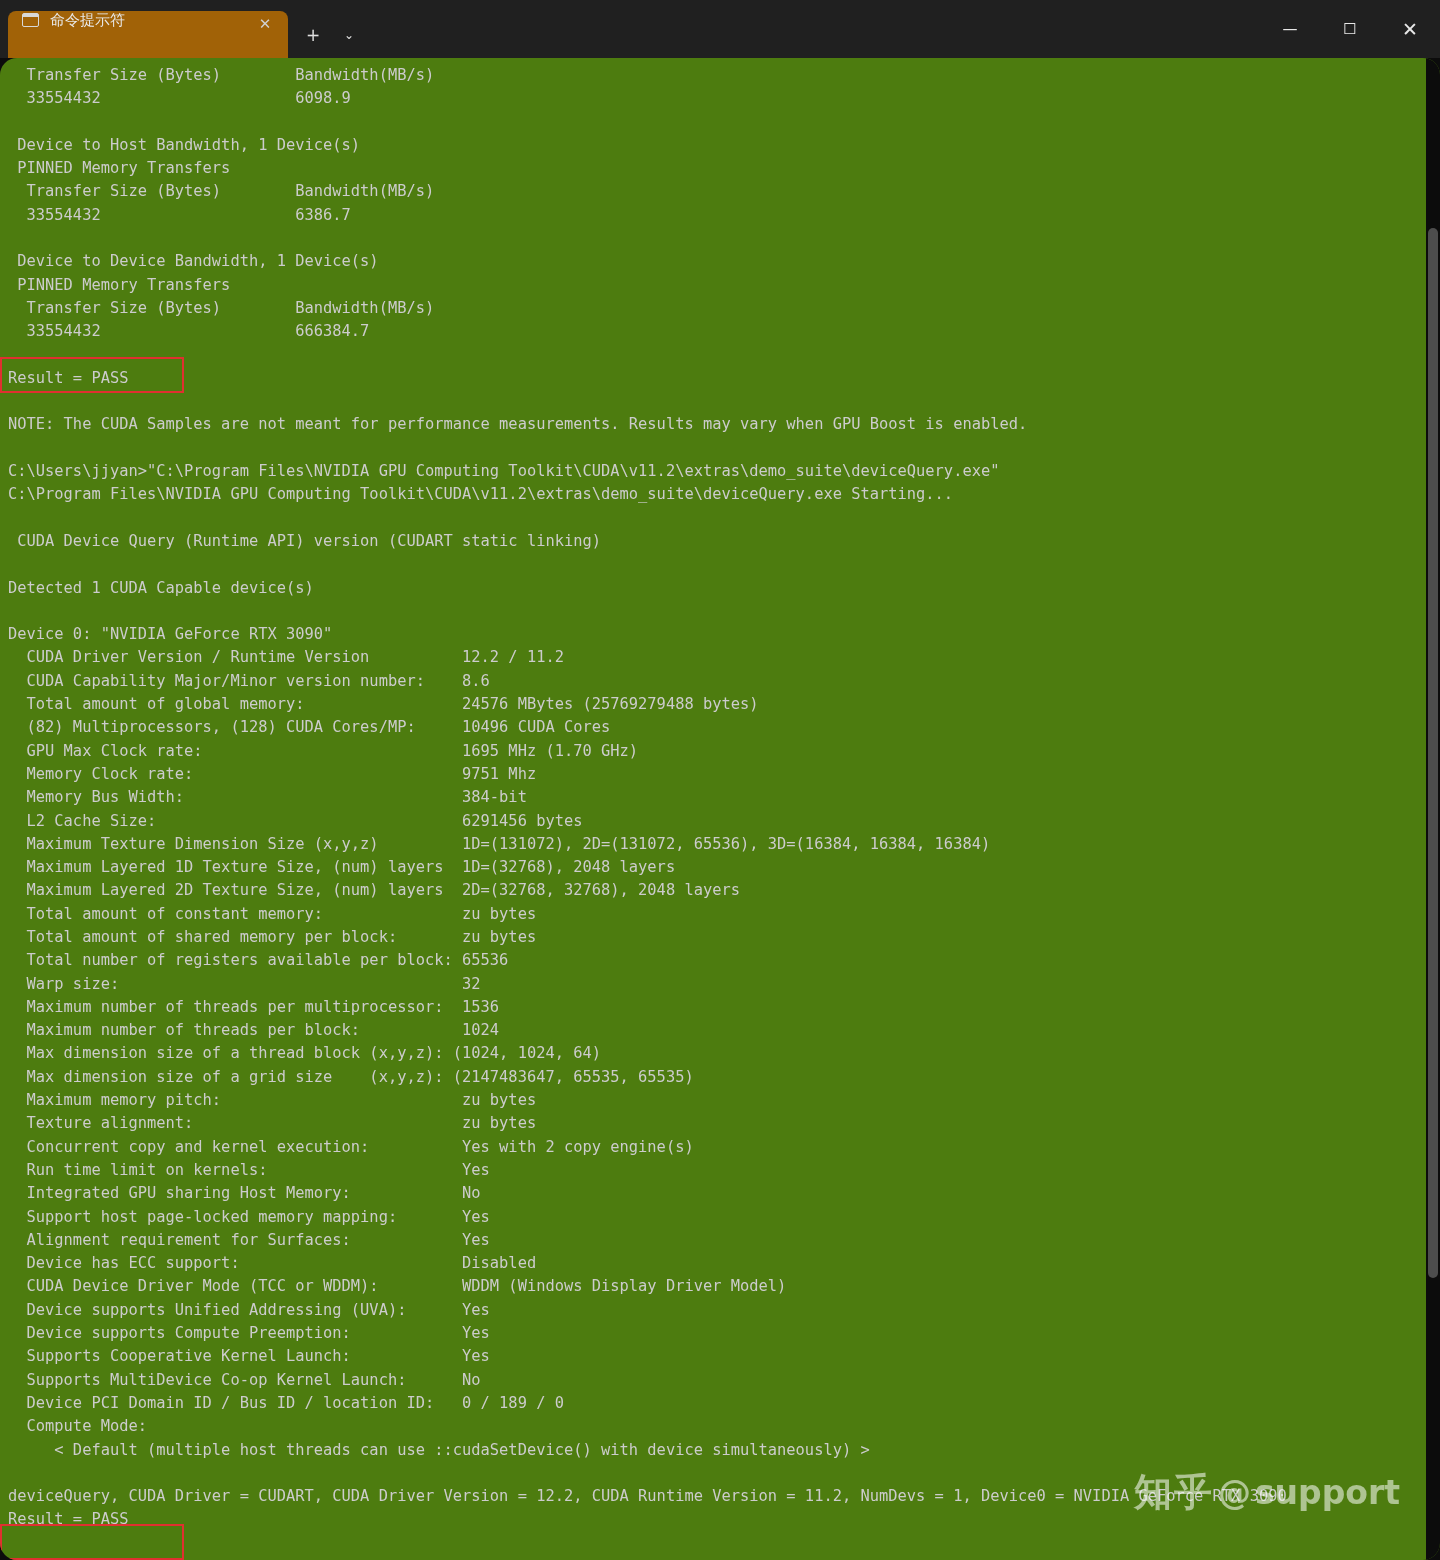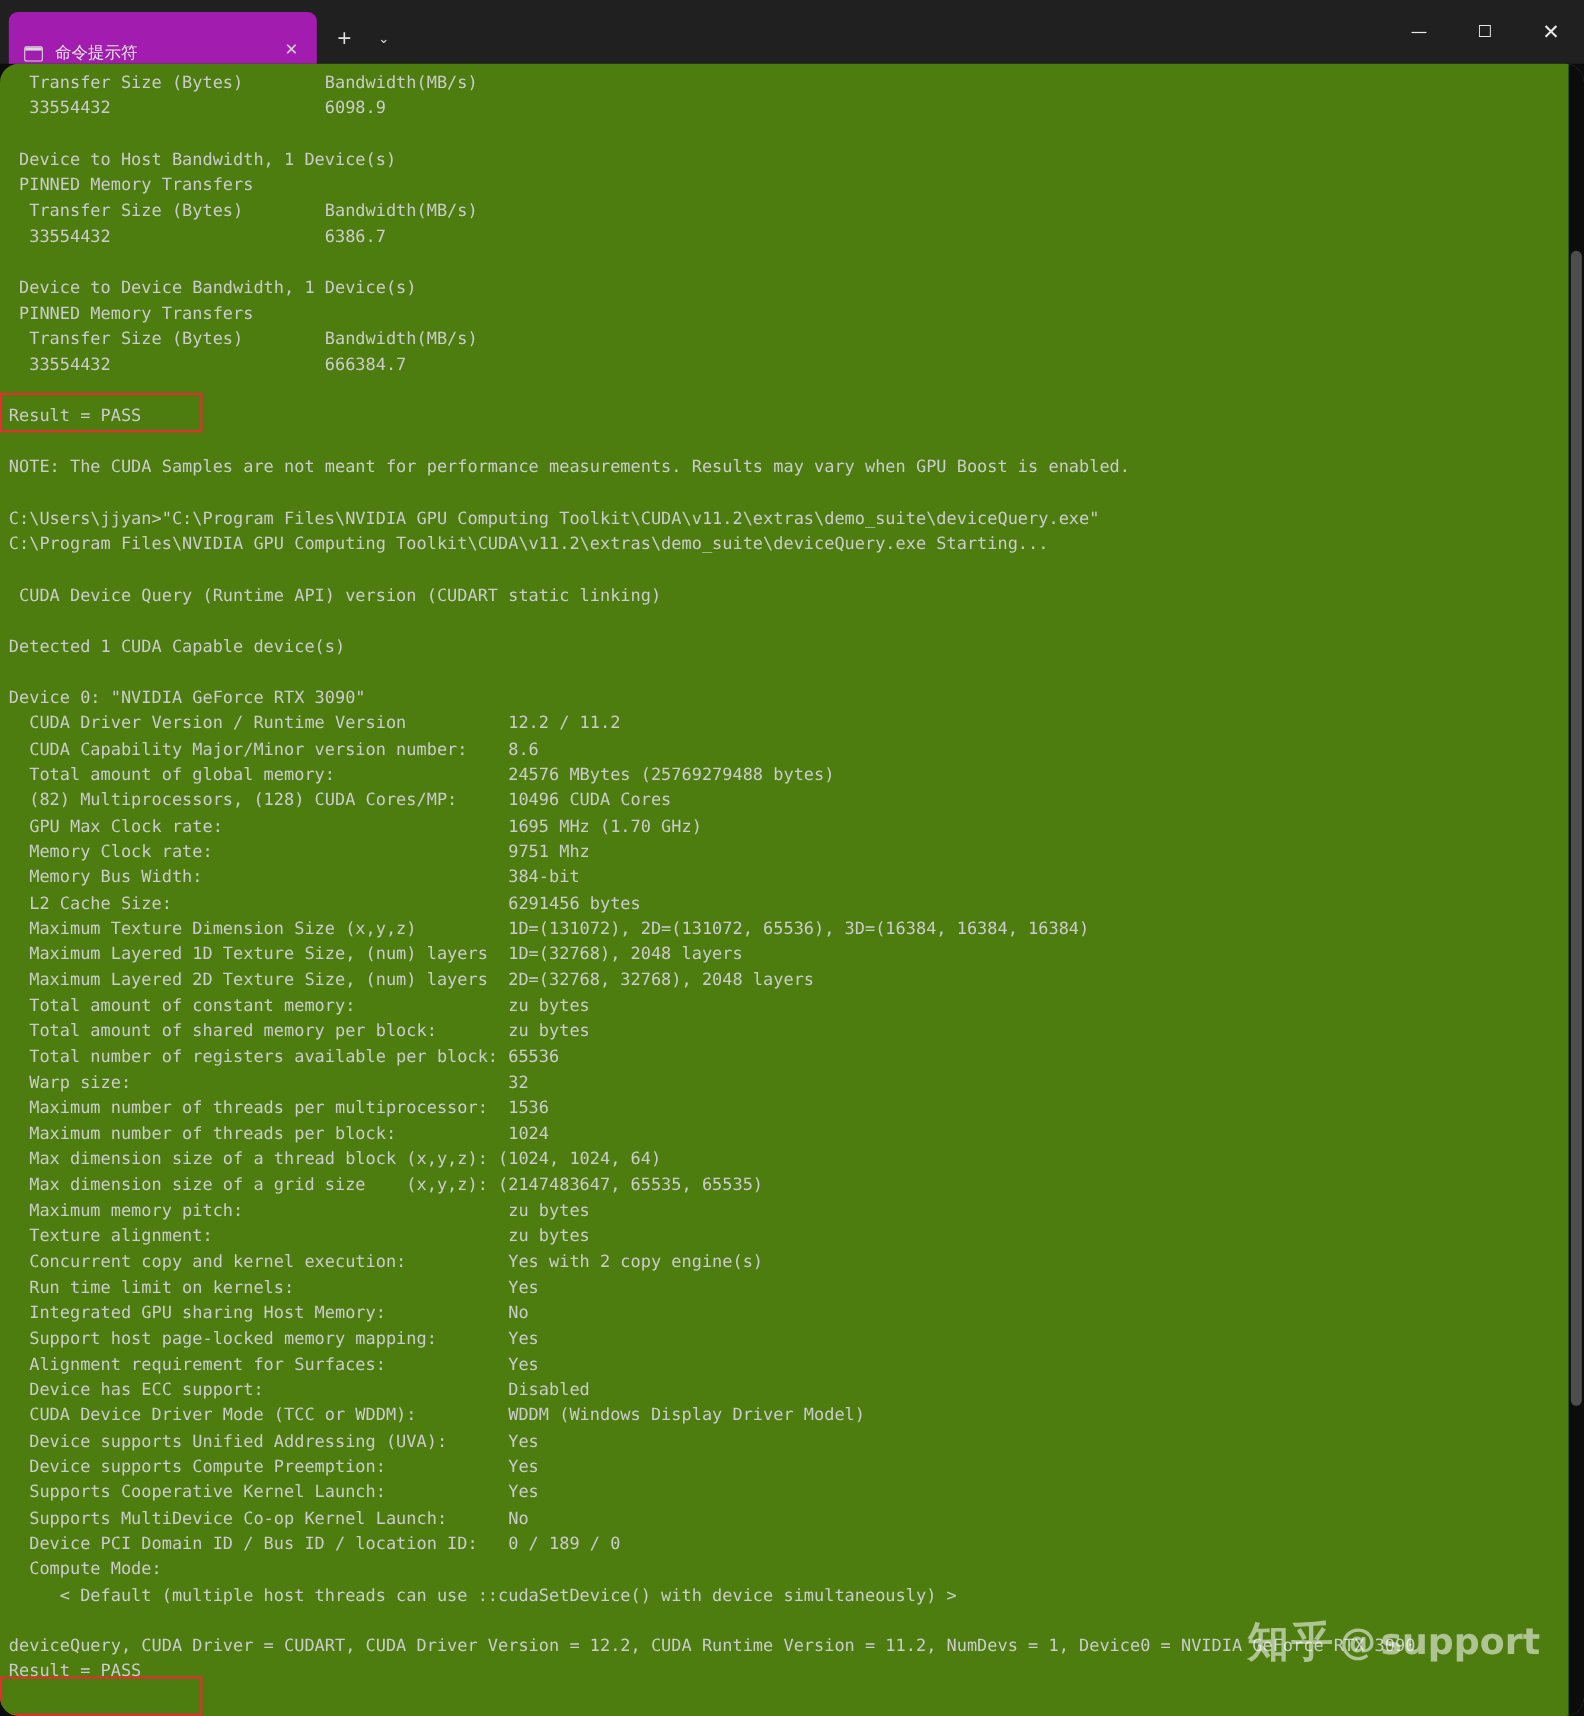--- a/index.html
+++ b/index.html
@@ -31,24 +31,24 @@
     position: relative;
   }
   .tabstrip {
     display: flex;
     align-items: flex-end;
     height: 58px;
     padding-left: 8px;
   }
   .tab {
     height: 47px;
-    background: #a21caf;
+    background: #a16207;
     border-radius: 8px 8px 0 0;
     display: flex;
-    align-items: flex-end;
+    align-items: flex-start;
     padding: 0 10px 0 14px;
     min-width: 280px;
     box-sizing: border-box;
     gap: 10px;
   }
   .tab-icon {
     width: 18px; height: 18px;
     flex: 0 0 18px;
     position: relative;
   }

